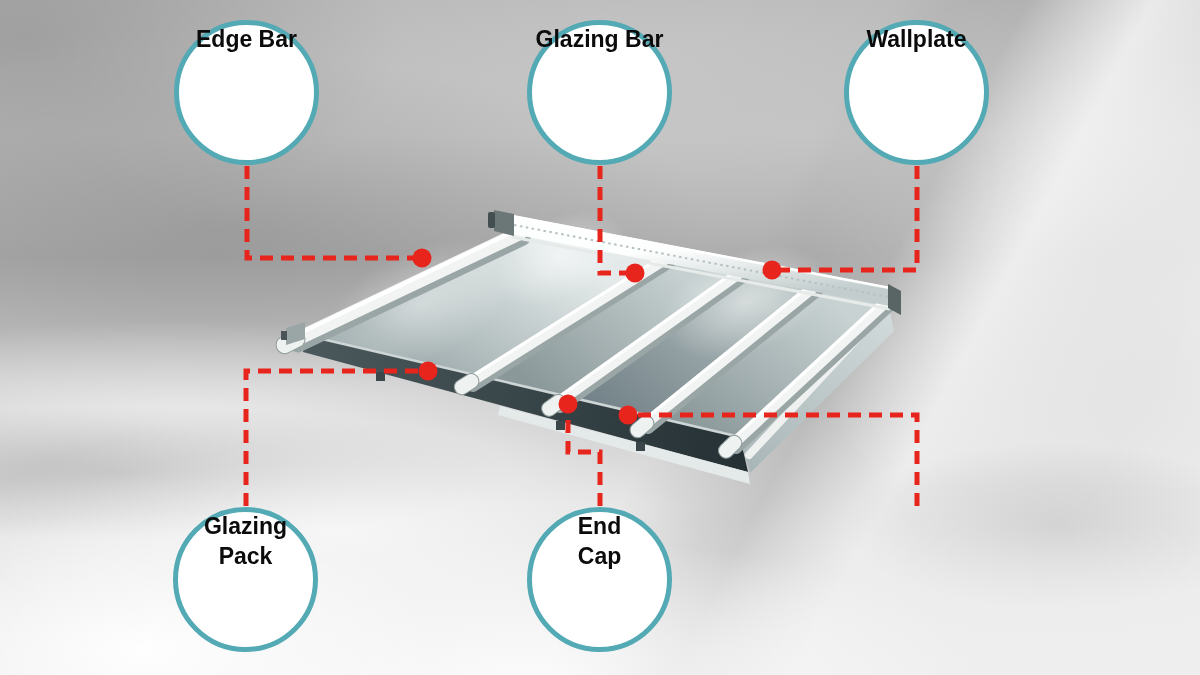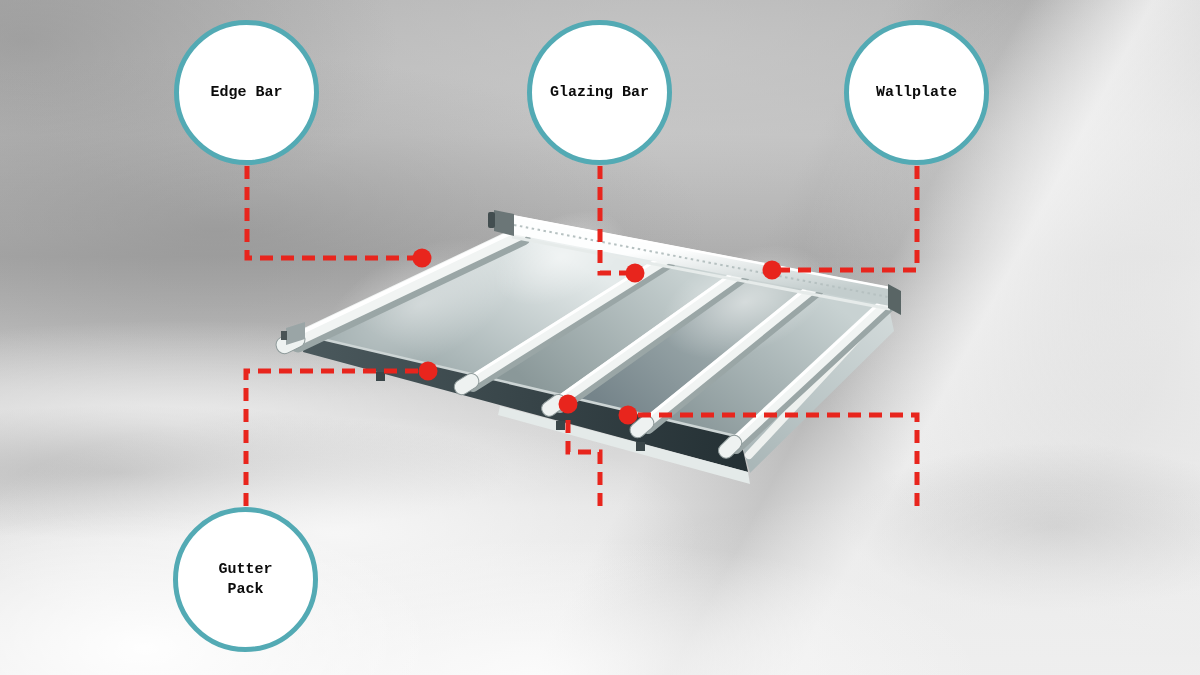--- a/index.html
+++ b/index.html
@@ -28,24 +28,23 @@
   svg.layer{position:absolute;left:0;top:0;width:1200px;height:675px;}
   
   .lead{fill:none;stroke:var(--line-red,#e8251d);stroke-width:5;stroke-dasharray:13 8;}
   .dot{fill:var(--line-red,#e8251d);}
   
   .bubble{
     position:absolute;width:145px;height:145px;box-sizing:border-box;
     background:var(--bubble-fill,#fff);
     border:5px solid var(--accent-teal,#53aab4);
     border-radius:50%;
-    display:flex;flex-direction:column;align-items:center;justify-content:center;
-    font-weight:700;font-size:15px;line-height:1.3;text-align:center;
+    display:flex;flex-direction:column;align-items:center;justify-content:flex-start;
+    font-weight:700;font-size:23px;line-height:1.3;text-align:center;
     color:var(--label-text,#0b0b0b);
-    font-family:Liberation Mono, monospace;
   }
   .bubble span:empty{display:none;}
   .pos-edge-bar{left:174px;top:20px;}
   .pos-glazing-bar{left:527px;top:20px;}
   .pos-wallplate{left:844px;top:20px;}
   .pos-gutter-pack{left:173px;top:507px;}
   .pos-end-cap{left:527px;top:507px;}
   .pos-eavesbeam{left:844px;top:507px;}
 </style>
 </head>
@@ -182,17 +181,21 @@
   </div>
   <div class="bubble pos-wallplate">
     <span>Wallplate</span>
 
   </div>
   <div class="bubble pos-glazing-bar">
     <span>Glazing Bar</span>
 
   </div>
   <div class="bubble pos-gutter-pack">
-    <span>Gutter</span>
+    <span>Glazing</span>
     <span>Pack</span>
   </div>
+  <div class="bubble pos-end-cap">
+    <span>End</span>
+    <span>Cap</span>
+  </div>
 
 </div>
 
 </body></html>

